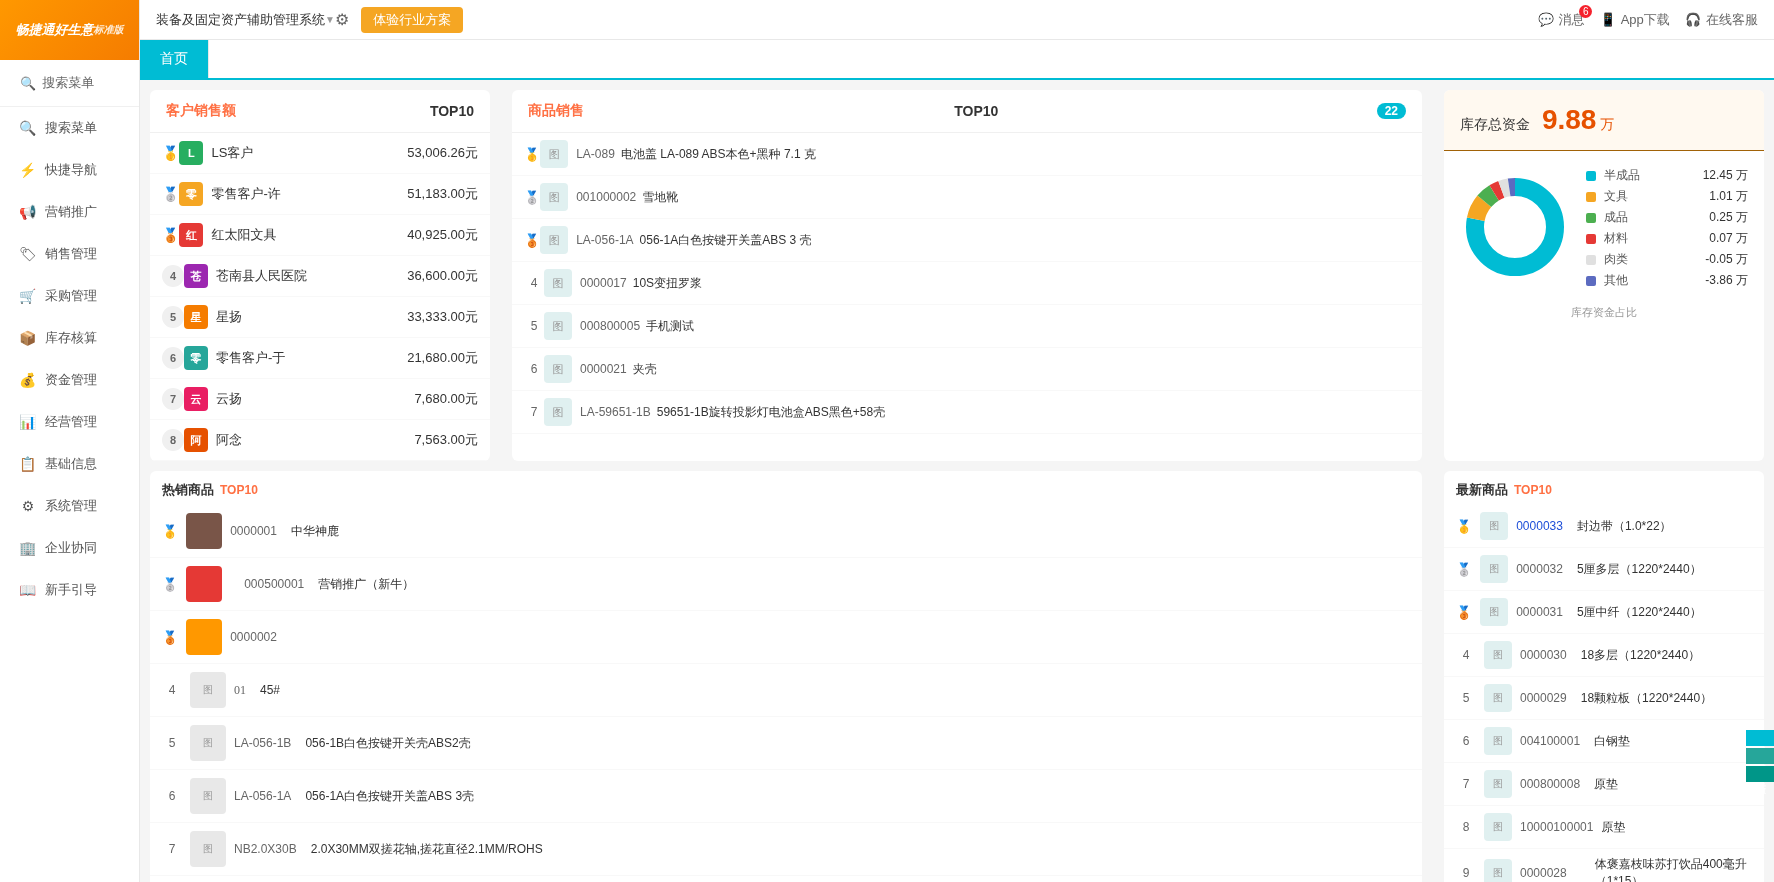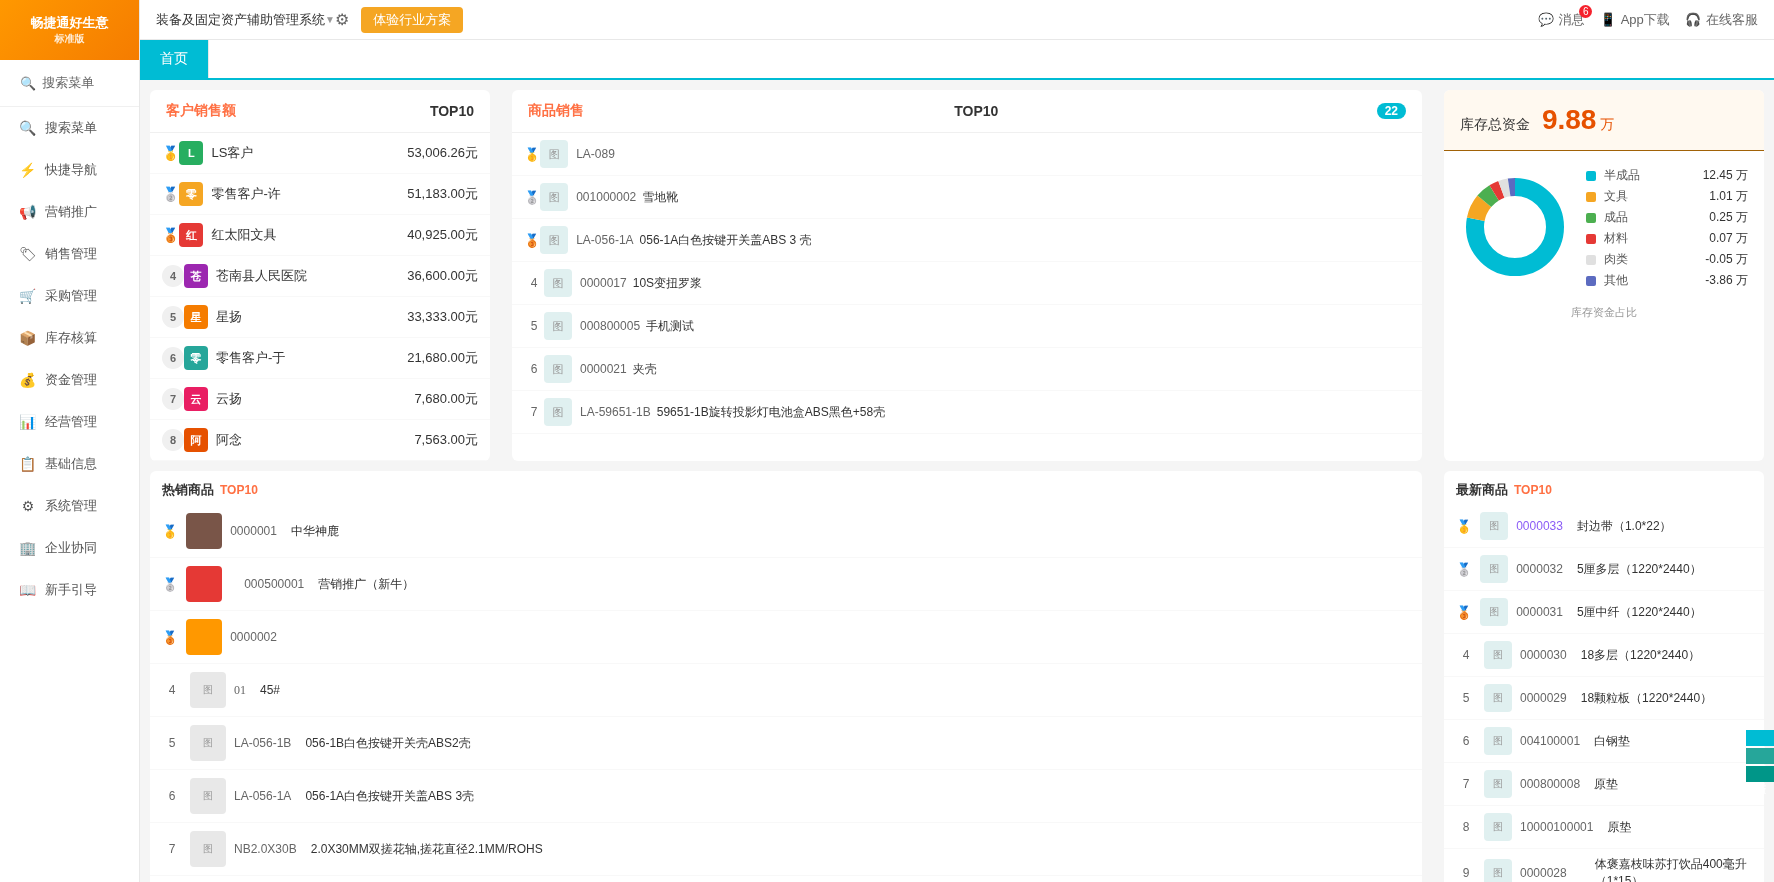--- a/index.html
+++ b/index.html
@@ -78,26 +78,27 @@
       background: #fff;
       border-right: 1px solid #e8e8e8;
       z-index: 200;
       display: flex;
       flex-direction: column;
     }
     .sidebar-logo {
       background: linear-gradient(135deg, #ff9800, #f57c00);
       height: 60px;
       display: flex;
-      flex-direction: column;
+      flex-direction: row;
       align-items: center;
       justify-content: center;
       color: #fff;
       font-size: 14px;
       font-weight: bold;
+      font-style: italic;
     }
     .sidebar-search {
       padding: 10px 12px;
       border-bottom: 1px solid #f0f0f0;
     }
     .sidebar-search-btn {
       display: flex;
       align-items: center;
       gap: 6px;
       color: #666;
@@ -552,20 +553,21 @@
       <div class="panel-header">
         <span style="color:#ff7043;">商品销售</span>
         <span style="color:#333;">TOP10</span>
         <span style="background:#00bcd4;color:#fff;border-radius:10px;padding:1px 8px;font-size:12px;margin-left:8px;">22</span>
       </div>
       <div class="panel-scroll" id="product-rank-list">
           <div class="product-rank-item">
     <span style="color:#f5a623;font-size:13px;">🥇</span>
     <div class="product-img-placeholder">图</div>
     <span class="product-code">LA-089</span>
+    <span class="product-desc">电池盖 LA-089 ABS本色+黑种 7.1 克</span>
   </div>
           <div class="product-rank-item">
     <span style="color:#aaa;font-size:13px;">🥈</span>
     <div class="product-img-placeholder">图</div>
     <span class="product-code">001000002</span>
     <span class="product-desc">雪地靴</span>
   </div>
           <div class="product-rank-item">
     <span style="color:#cd7f32;font-size:13px;">🥉</span>
     <div class="product-img-placeholder">图</div>
@@ -714,21 +716,21 @@
 
     <div class="panel newest-panel">
       <div class="panel-section-title">
         <span class="title-text">最新商品</span>
         <span class="top-label">TOP10</span>
       </div>
       <div id="newest-products-list">
           <div class="newest-item">
     <span style="color:#f5a623;font-size:13px;">🥇</span>
     <div class="newest-img-placeholder">图</div>
-    <span style="color:#8b5cf6;margin-right:6px;">0000033</span>
+    <span style="color:#1d4ed8;margin-right:6px;">0000033</span>
     <span style="color:#333;flex:1;">封边带（1.0*22）</span>
   </div>
           <div class="newest-item">
     <span style="color:#aaa;font-size:13px;">🥈</span>
     <div class="newest-img-placeholder">图</div>
     <span style="color:#666;margin-right:6px;">0000032</span>
     <span style="color:#333;flex:1;">5厘多层（1220*2440）</span>
   </div>
           <div class="newest-item">
     <span style="color:#cd7f32;font-size:13px;">🥉</span>
@@ -756,21 +758,21 @@
   </div>
           <div class="newest-item">
     <span style="width:20px;text-align:center;color:#666;">7</span>
     <div class="newest-img-placeholder">图</div>
     <span style="color:#666;margin-right:6px;">000800008</span>
     <span style="color:#333;flex:1;">原垫</span>
   </div>
           <div class="newest-item">
     <span style="width:20px;text-align:center;color:#666;">8</span>
     <div class="newest-img-placeholder">图</div>
-    <span style="color:#666;margin-right:6px;">10000100001</span>
+    <span style="color:#666;">10000100001</span>
     <span style="color:#333;flex:1;">原垫</span>
   </div>
           <div class="newest-item">
     <span style="width:20px;text-align:center;color:#666;">9</span>
     <div class="newest-img-placeholder">图</div>
     <span style="color:#666;margin-right:20px;">0000028</span>
     <span style="color:#333;flex:1;">体褒嘉枝味苏打饮品400毫升（1*15）</span>
   </div>
         </div>
     </div>

